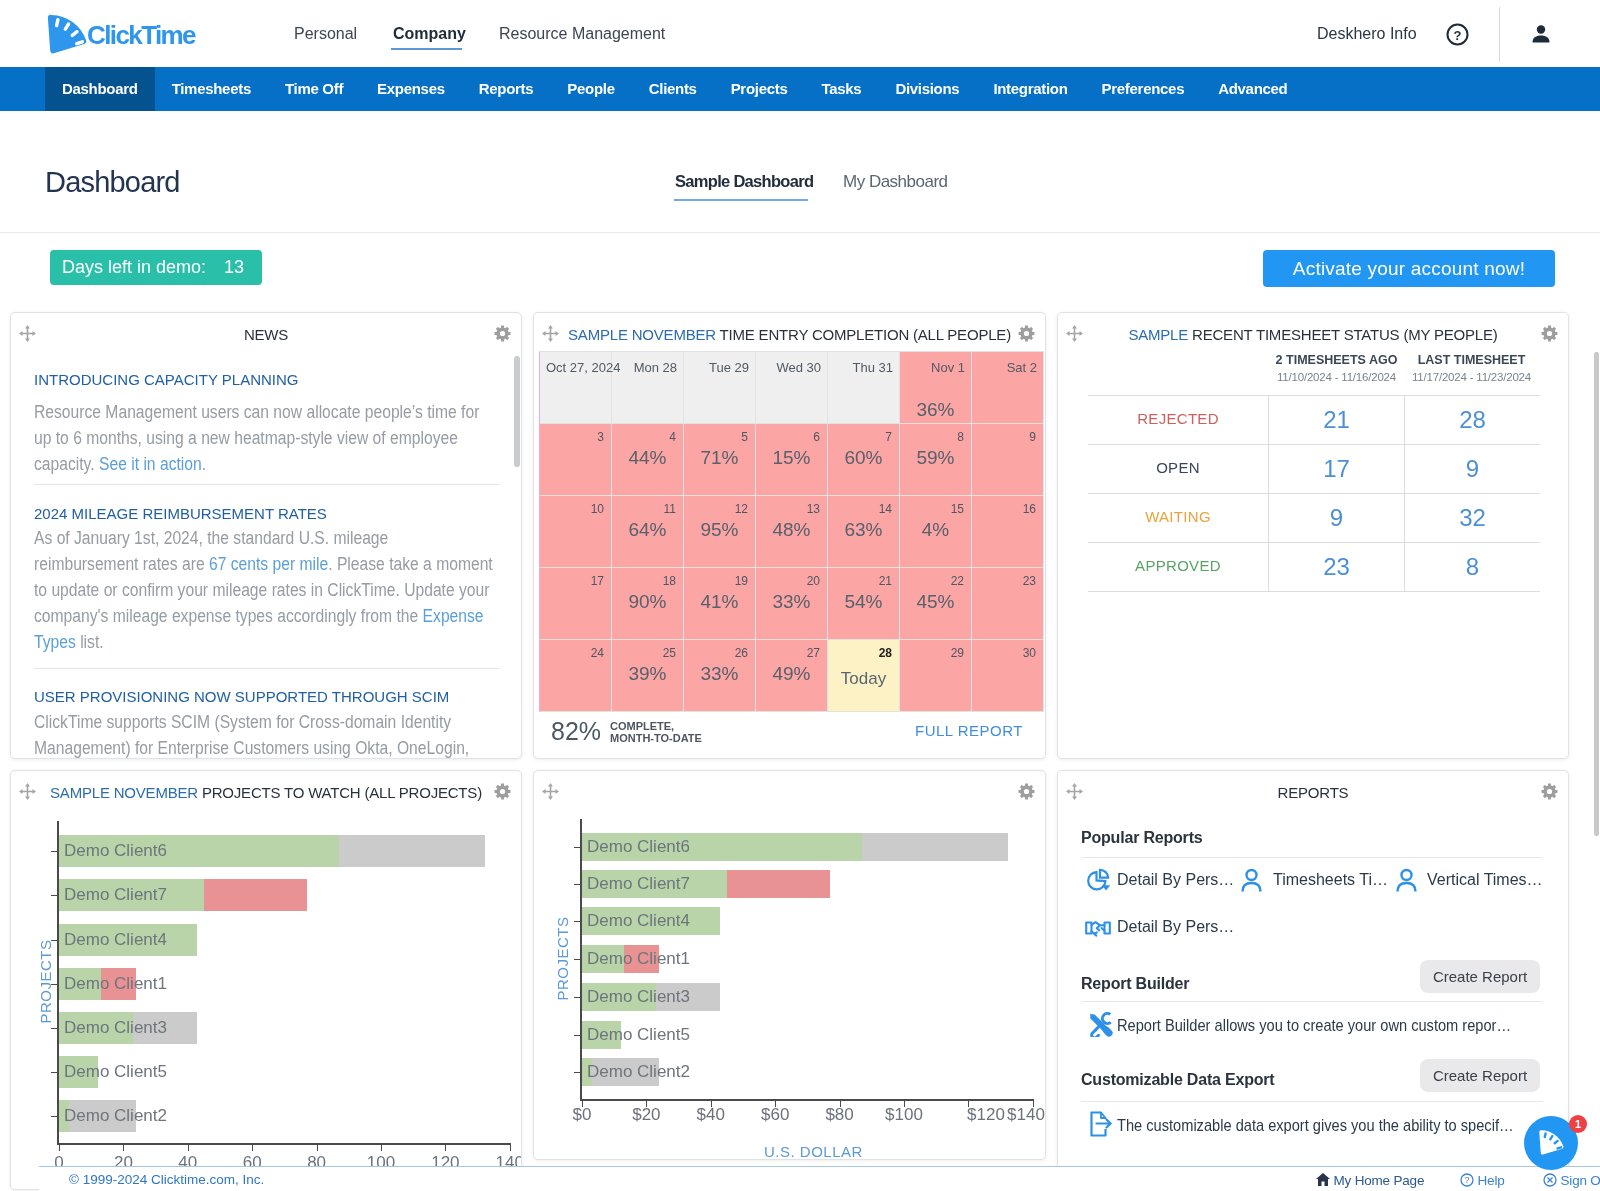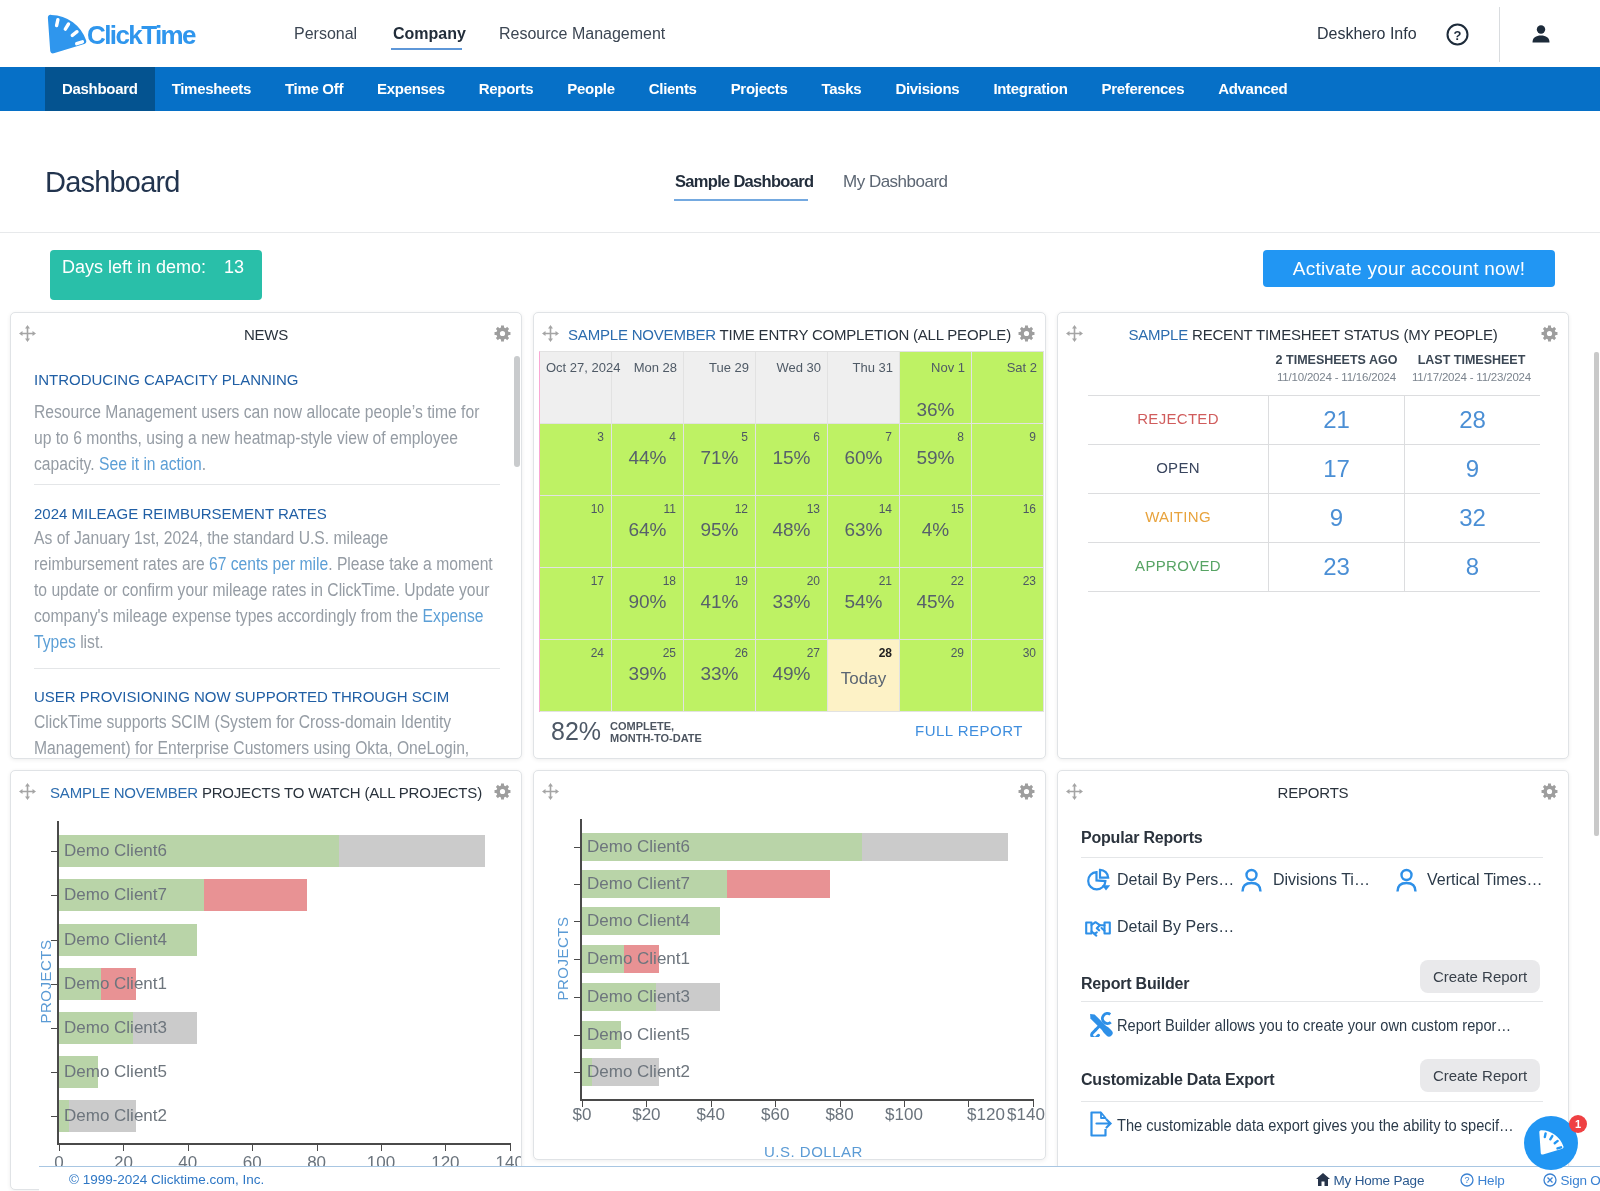--- a/index.html
+++ b/index.html
@@ -27,21 +27,21 @@
 .bluenav .it { padding:0 17px; line-height:44px; color:#fff; font-size:15px; font-weight:bold; white-space:nowrap; letter-spacing:-0.3px; }
 .bluenav .it.active { background:#045390; }
 
 
 .h1dash { position:absolute; left:45px; top:166px; font-size:29px; color:#22344e; letter-spacing:-0.8px; }
 .tabs { position:absolute; left:0; top:172px; width:1600px; }
 .tab1 { position:absolute; left:675px; top:0; font-size:16.5px; font-weight:bold; color:#232e3c; letter-spacing:-0.7px; }
 .tab1u { position:absolute; left:674px; top:199px; width:134px; height:2px; background:#74a9e0; }
 .tab2 { position:absolute; left:843px; top:0; font-size:17px; color:#5c6673; letter-spacing:-0.5px; }
 .pagehr { position:absolute; left:0; top:232px; width:1600px; height:1px; background:#e7e9eb; }
-.badge { position:absolute; left:50px; top:250px; width:212px; height:50px; background:#29bfa9; border-radius:4px; color:#fff; font-size:18px; line-height:35px; padding-left:12px; }
+.badge { position:absolute; left:50px; top:250px; width:212px; height:35px; background:#29bfa9; border-radius:4px; color:#fff; font-size:18px; line-height:35px; padding-left:12px; }
 .actbtn { position:absolute; left:1263px; top:250px; width:292px; height:37px; background:#2196f3; border-radius:4px; color:#fff; font-size:19px; letter-spacing:0.2px; text-align:center; line-height:37px; }
 
 
 .panel { position:absolute; overflow:hidden; background:#fff; border:1px solid #e0e3e6; border-radius:5px; box-shadow:0 1px 4px rgba(0,0,0,0.07); }
 #p1 { left:10px;   top:312px; width:512px; height:447px; }
 #p2 { left:533px;  top:312px; width:513px; height:447px; }
 #p3 { left:1057px; top:312px; width:512px; height:447px; }
 #p4 { left:10px;   top:770px; width:512px; height:420px; }
 #p5 { left:533px;  top:770px; width:513px; height:390px; }
 #p6 { left:1057px; top:770px; width:512px; height:420px; }
@@ -54,21 +54,21 @@
 .newsbody { position:absolute; left:23px; top:0; width:478px; }
 .newsbody h3 { position:absolute; font-size:15px; font-weight:normal; color:#205fa5; line-height:20px; white-space:nowrap; }
 .newsbody p { position:absolute; font-size:18px; color:#959ca4; line-height:26px; white-space:nowrap; transform:scaleX(0.87); transform-origin:0 0; }
 .newsbody a { color:#5c9fd6; }
 .newshr { position:absolute; left:0; width:466px; height:1px; background:#e4e6e8; }
 .newsscroll { position:absolute; left:503px; top:43px; width:6px; height:111px; background:#c9cbcd; border-radius:3px; }
 
 
 .cal { position:absolute; left:5px; top:38px; width:505px; border-top:1px solid #e2e2e2; border-left:1px solid #f9a8d4; }
 .calrow { display:flex; }
-.calcell { width:72px; height:72px; border-right:1px solid #e2e2e2; border-bottom:1px solid #e2e2e2; position:relative; background:#bef264; }
+.calcell { width:72px; height:72px; border-right:1px solid #e2e2e2; border-bottom:1px solid #e2e2e2; position:relative; background:#fca5a5; }
 .calcell.grey { background:#efefef; }
 .calcell.today { background:#fdf2c6; }
 .cd { position:absolute; top:6px; right:7px; font-size:12px; color:#4d5763; }
 .cdh { position:absolute; top:8px; right:6px; font-size:13px; color:#4f5a66; white-space:nowrap; }
 .cp.h { top:47px; }
 .cdh.lft { right:auto; left:6px; z-index:3; }
 .cp { position:absolute; top:23px; left:0; width:100%; text-align:center; font-size:19px; color:#57606b; }
 .ctoday { position:absolute; top:29px; left:0; width:100%; text-align:center; font-size:17px; color:#5a6572; }
 .calfoot { position:absolute; left:0px; top:402px; width:100%; }
 .c82 { position:absolute; left:17px; top:2px; font-size:25px; color:#4d5866; }
@@ -577,21 +577,21 @@
   <svg class="ricon" style="left:29px; top:97px;" width="24" height="25" viewBox="0 0 24 25">
     <path d="M9.5 4.2 A 8.6 8.6 0 1 0 18.4 13.1 L 9.5 12.4 Z" fill="none" stroke="#2e90e8" stroke-width="2.2"></path>
     <path d="M13 1.8 A 8.2 8.2 0 0 1 21.2 9.7 L 13 9.7 Z" fill="none" stroke="#2e90e8" stroke-width="2.2"></path>
     <path d="M15 17.2 L 23.2 17.2 L 19 22.4 Z" fill="#2e90e8"></path>
   </svg>
   <div class="repitem" style="left:59px; top:100px;">Detail By Pers…</div>
   <svg class="ricon" style="left:181px; top:96px;" width="25" height="26" viewBox="0 0 25 26">
     <circle cx="12.5" cy="8" r="5" fill="none" stroke="#2e90e8" stroke-width="2.4"></circle>
     <path d="M3.5 24.5 C 3.5 18.5 7.5 16 12.5 16 C 17.5 16 21.5 18.5 21.5 24.5" fill="none" stroke="#2e90e8" stroke-width="2.4"></path>
   </svg>
-  <div class="repitem" style="left:215px; top:100px;">Divisions Ti…</div>
+  <div class="repitem" style="left:215px; top:100px;">Timesheets Ti…</div>
   <svg class="ricon" style="left:336px; top:96px;" width="25" height="26" viewBox="0 0 25 26">
     <circle cx="12.5" cy="8" r="5" fill="none" stroke="#2e90e8" stroke-width="2.4"></circle>
     <path d="M3.5 24.5 C 3.5 18.5 7.5 16 12.5 16 C 17.5 16 21.5 18.5 21.5 24.5" fill="none" stroke="#2e90e8" stroke-width="2.4"></path>
   </svg>
   <div class="repitem" style="left:369px; top:100px;">Vertical Times…</div>
 
   <svg class="ricon" style="left:26px; top:146px;" width="28" height="23" viewBox="0 0 28 23">
     <g fill="none" stroke="#2e90e8" stroke-width="2.1" stroke-linejoin="round" stroke-linecap="round">
       <path d="M2.2 5.5 L7.5 5.5 L7.5 16.5 L2.2 16.5 Z"></path>
       <path d="M25.8 5.5 L20.5 5.5 L20.5 16.5 L25.8 16.5 Z"></path>

